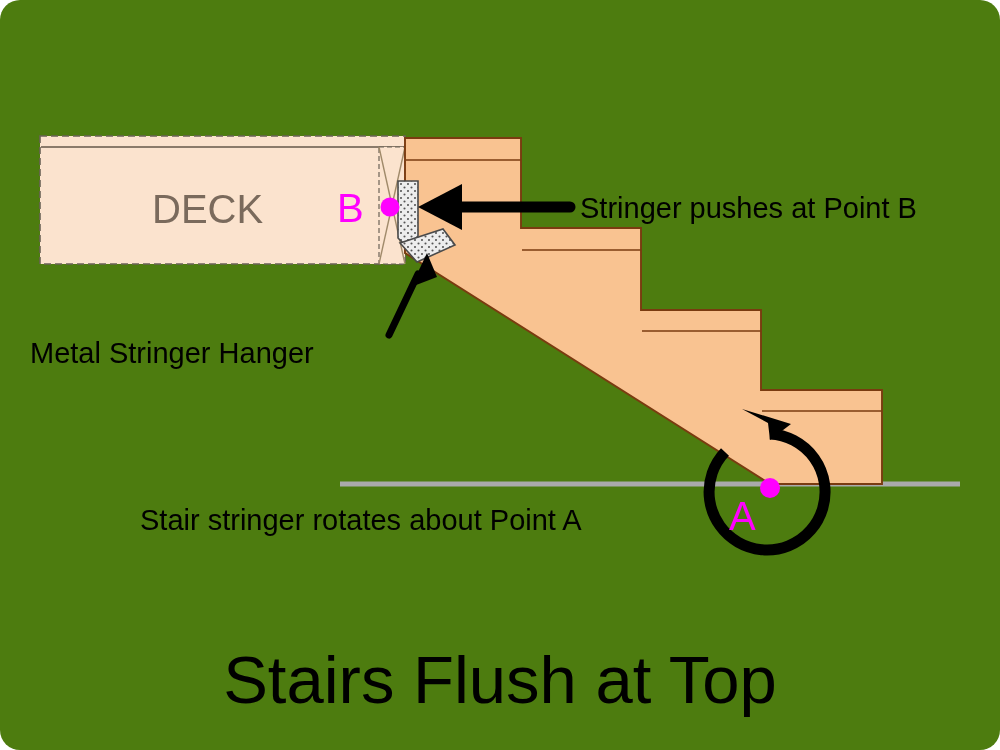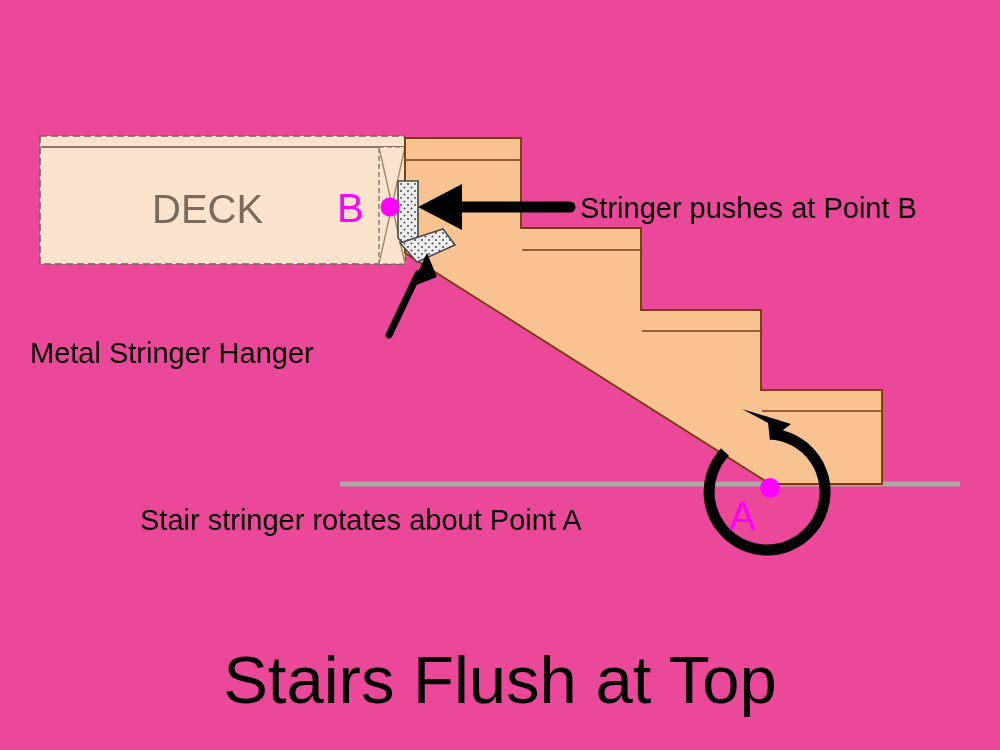--- a/index.html
+++ b/index.html
@@ -11,21 +11,22 @@
   body {
     width: 1000px;
     height: 750px;
     font-family: "Liberation Sans", sans-serif;
     overflow: hidden;
   }
   #stage {
     position: relative;
     width: 1000px;
     height: 750px;
-    background: #ec4899;
+    background: #4d7c0f;
+    border-radius: 20px;
   }
   svg.diagram {
     position: absolute;
     left: 0;
     top: 0;
     width: 1000px;
     height: 750px;
     display: block;
   }
   text {

